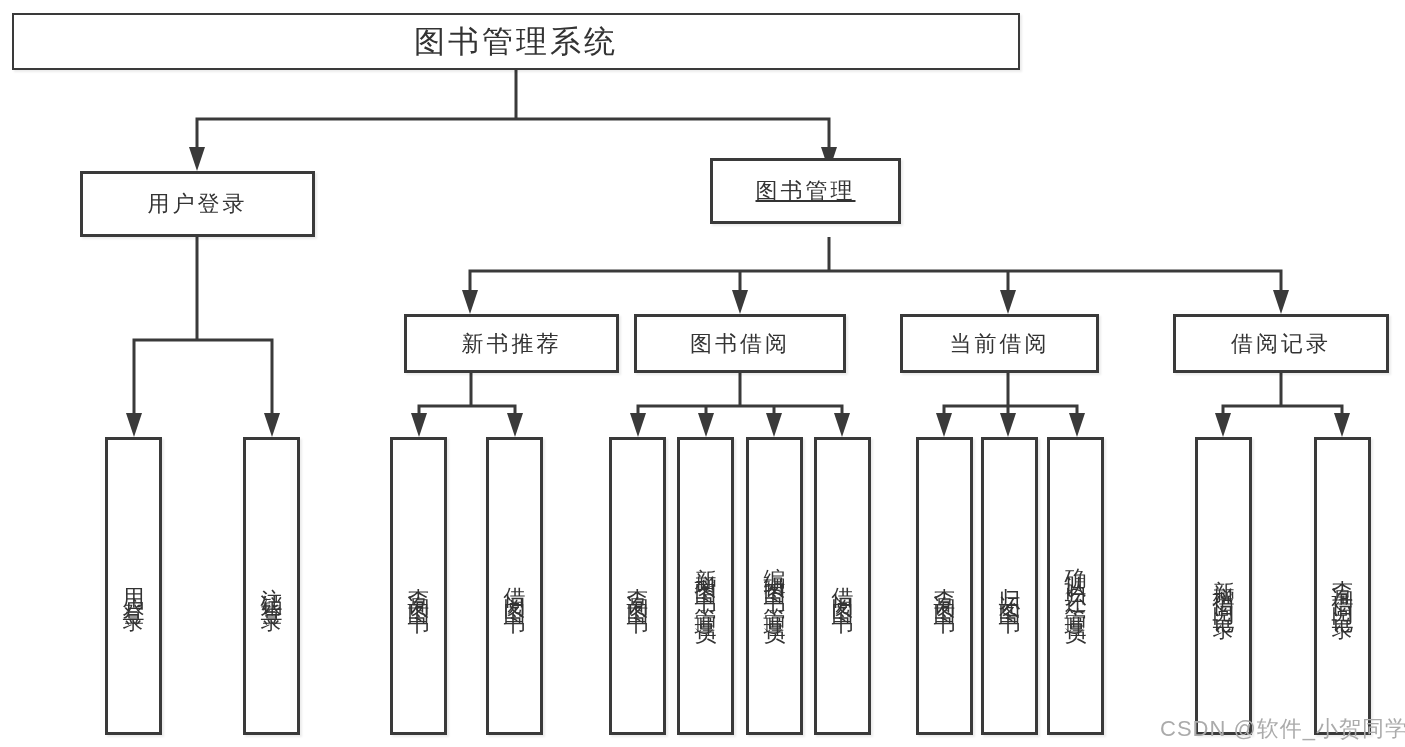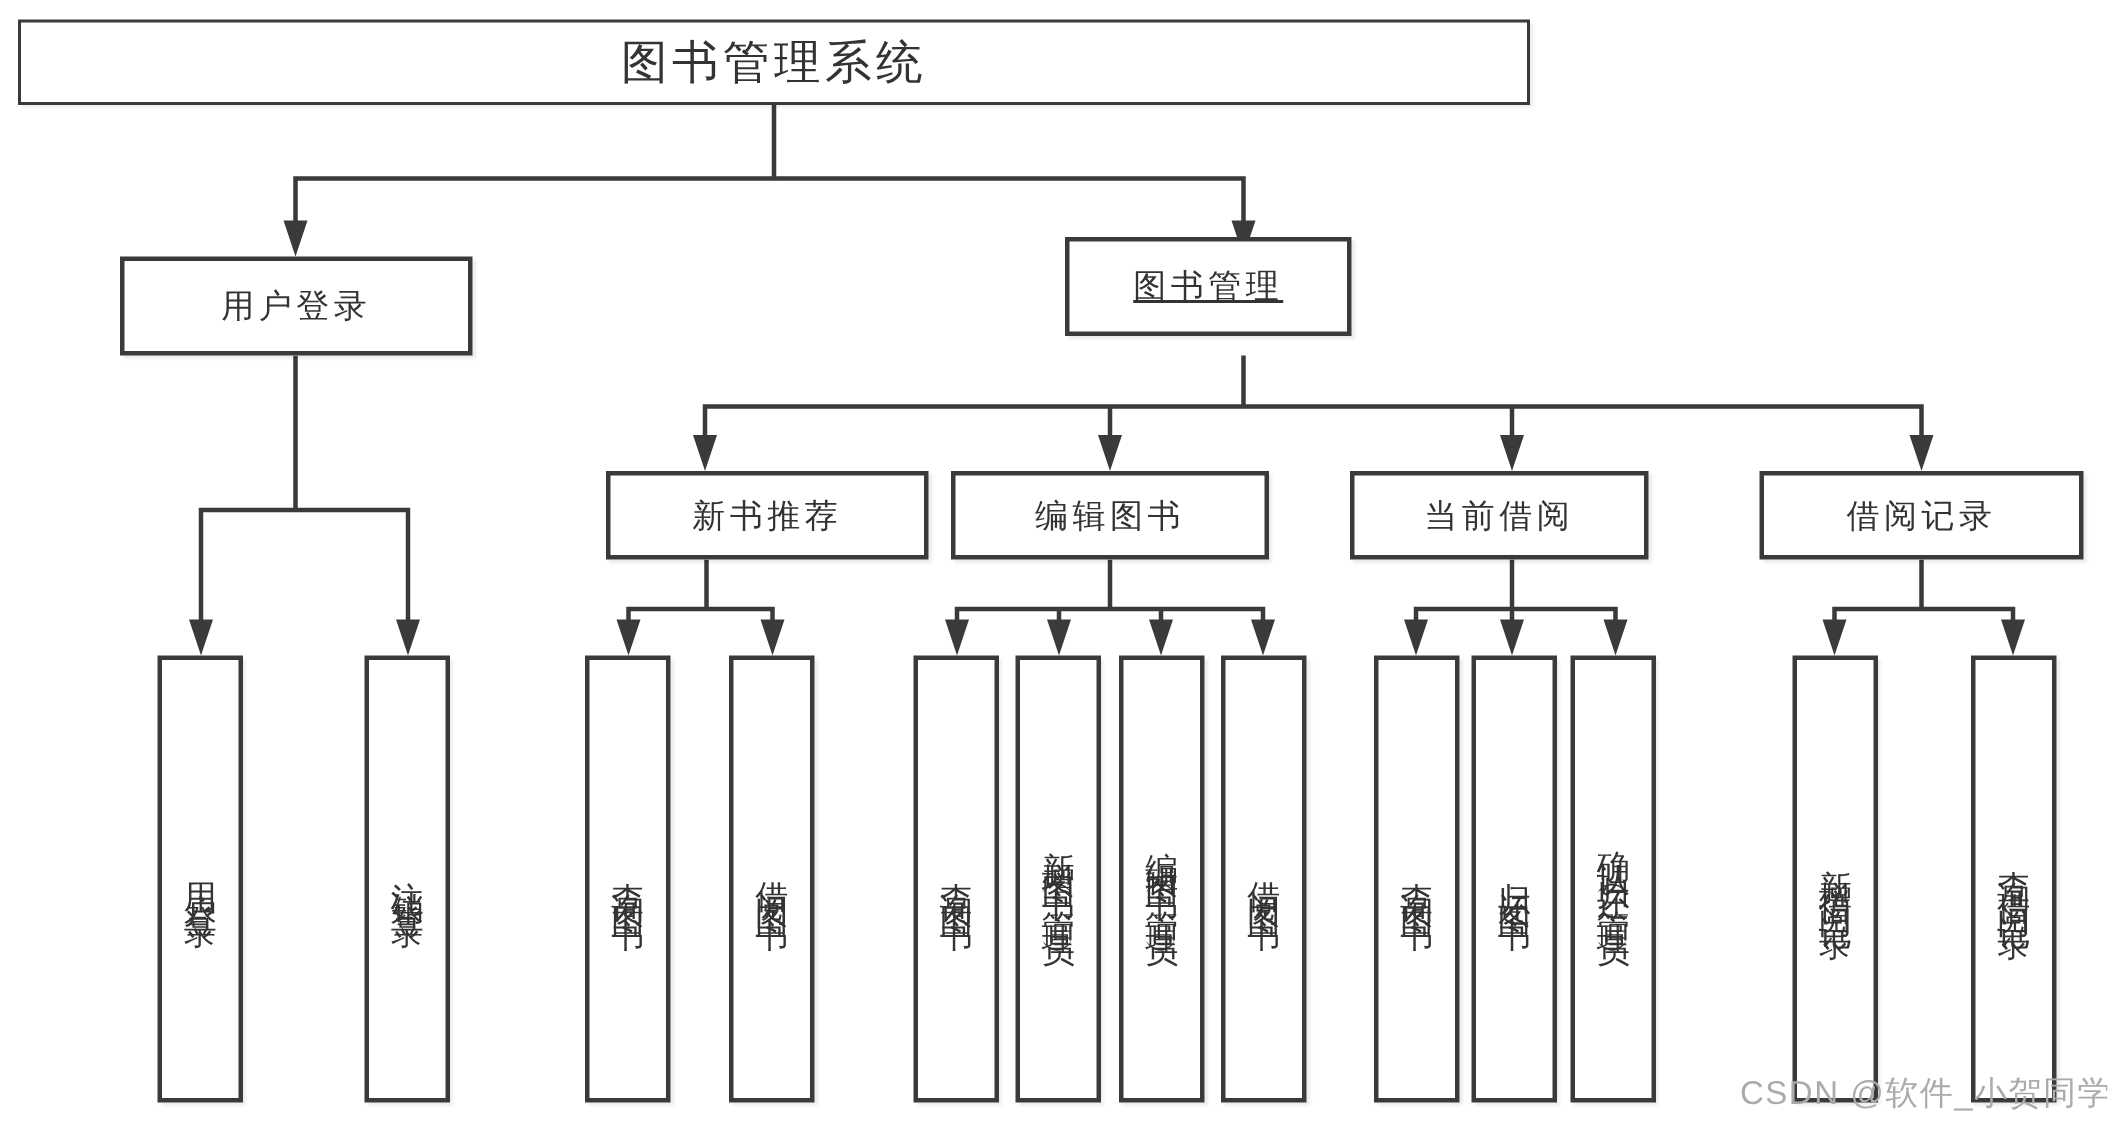--- a/index.html
+++ b/index.html
@@ -120,21 +120,21 @@
       <polygon points="1334,413 1350,413 1342,437"></polygon>
     </g>
   </svg>
 
   <div class="box hnode root-node" style="left:12px; top:13px; width:1008px; height:57px;">图书管理系统</div>
 
   <div class="box hnode" style="left:80px; top:171px; width:235px; height:66px;">用户登录</div>
   <div class="box hnode" style="left:710px; top:158px; width:191px; height:66px;text-decoration:underline;">图书管理</div>
 
   <div class="box hnode" style="left:372px; top:314px; width:215px; height:59px;margin-left:32px;">新书推荐</div>
-  <div class="box hnode" style="left:634px; top:314px; width:212px; height:59px;">编辑图书</div>
+  <div class="box hnode" style="left:634px; top:314px; width:212px; height:59px;">图书借阅</div>
   <div class="box hnode" style="left:900px; top:314px; width:199px; height:59px;">当前借阅</div>
   <div class="box hnode" style="left:1173px; top:314px; width:216px; height:59px;">借阅记录</div>
 
   <div class="box vnode" style="left:105px;">用户登录</div>
   <div class="box vnode" style="left:243px;">注销登录</div>
 
   <div class="box vnode" style="left:390px;">查询图书</div>
   <div class="box vnode" style="left:486px;">借阅图书</div>
 
   <div class="box vnode" style="left:609px;">查询图书</div>

